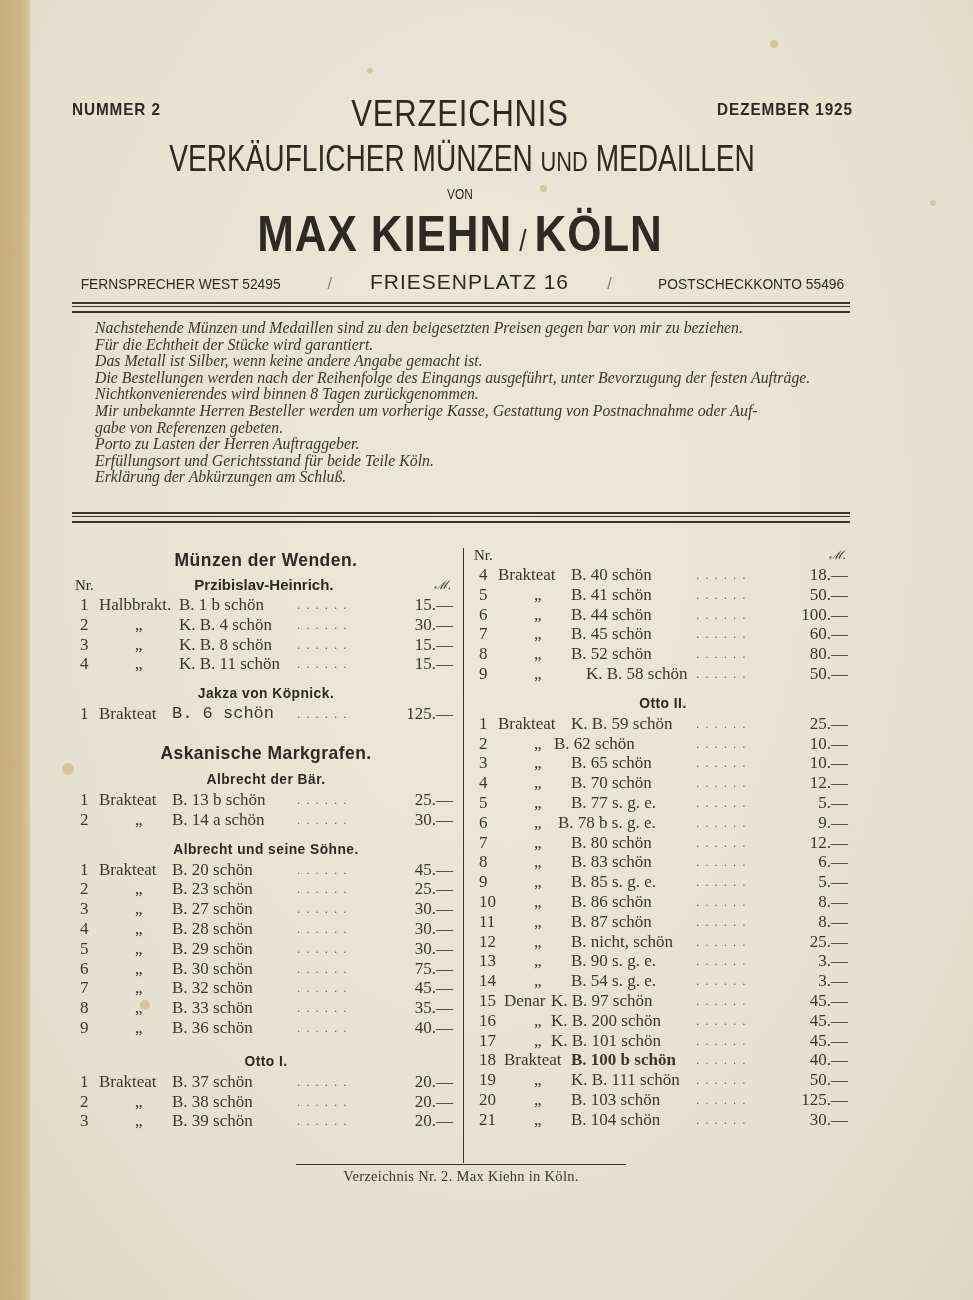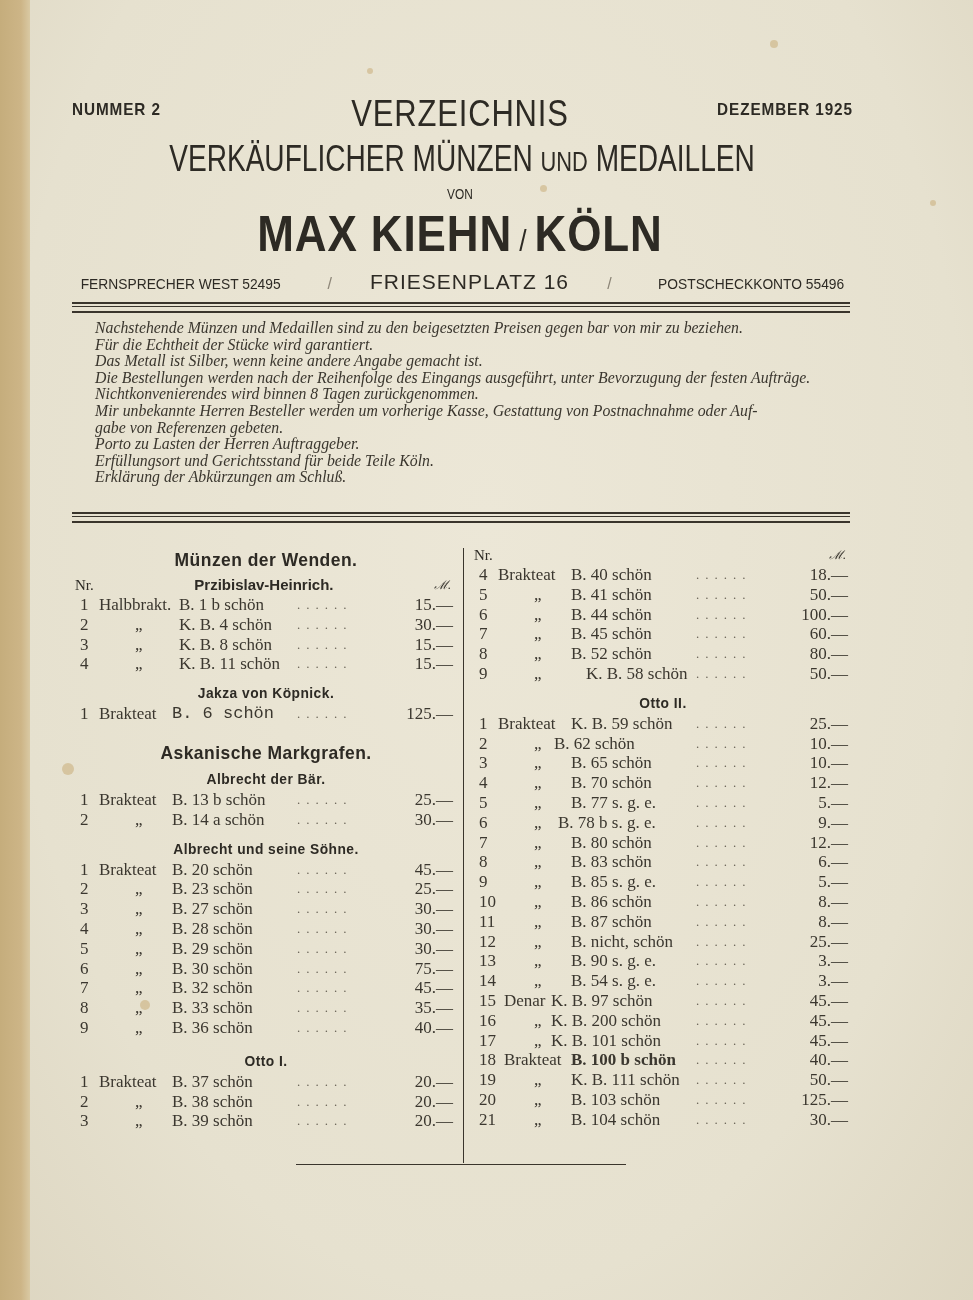--- a/index.html
+++ b/index.html
@@ -507,13 +507,14 @@
           <span class="nr">21</span>
           <span class="ditto" style="left: 60px;">„</span>
           <span class="desc" style="left: 97px;">B. 104 schön</span>
           <span class="dots" style="left: 222px;">......</span>
           <span class="price">30.—</span>
         </div>
       </div>
   </div>
 
   <div class="footer-rule"></div>
+  <div class="footer">Verzeichnis Nr. 2.  Max Kiehn in Köln.</div>
 </div>
 
 </body></html>

